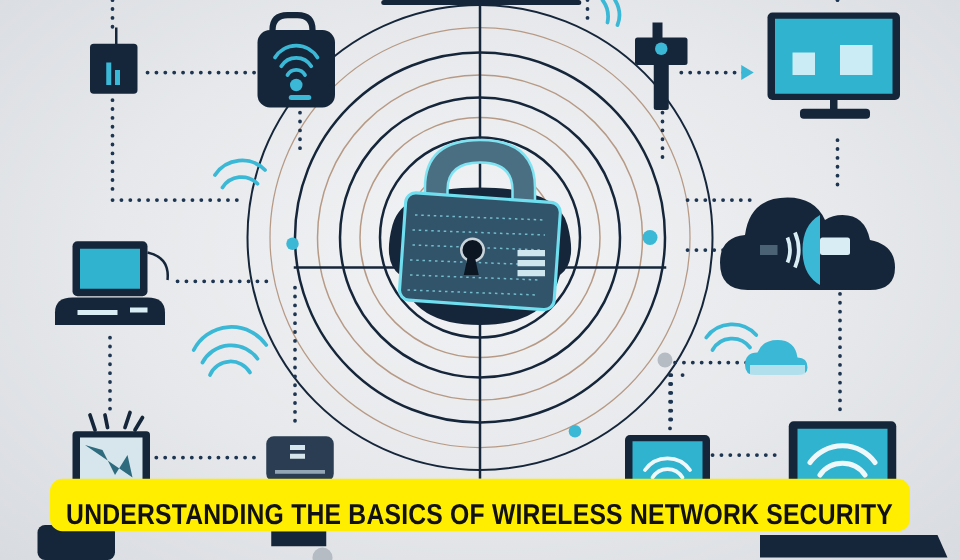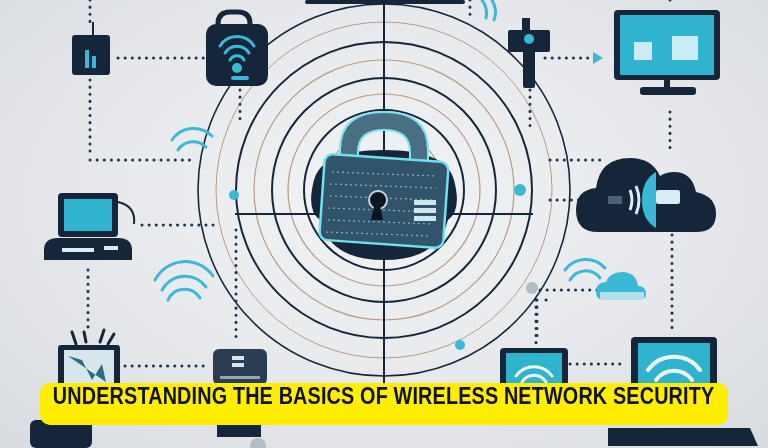--- a/index.html
+++ b/index.html
@@ -1,21 +1,21 @@
 <!DOCTYPE html>
 <html><head>
 <meta charset="utf-8">
 <style>
   html, body { margin:0; padding:0; }
   body { width:768px; height:448px; overflow:hidden; background:#e4e6ea; font-family:"Liberation Sans", sans-serif; }
   .stage { position:relative; width:768px; height:448px; overflow:hidden;
     background: radial-gradient(ellipse at 50% 45%, #f2f3f5 0%, #e6e8eb 55%, #d8dbe0 100%); }
   svg.art { position:absolute; left:0; top:0; }
   .banner { position:absolute; left:40px; top:383px; width:688px; height:42px; background:#ffee00;
-    border-radius:10px; display:flex; align-items:flex-start; justify-content:center; }
+    border-radius:10px; display:flex; align-items:flex-end; justify-content:center; }
   .banner-text { font-family:"Liberation Sans", sans-serif; font-weight:bold; font-size:23px; letter-spacing:0.2px;
     color:#111; transform:scaleX(0.86); white-space:nowrap; }
 </style>
 </head>
 <body>
 
 <div class="stage">
   <svg class="art" width="768" height="448" viewBox="0 0 768 448">
 
     <g fill="none">

